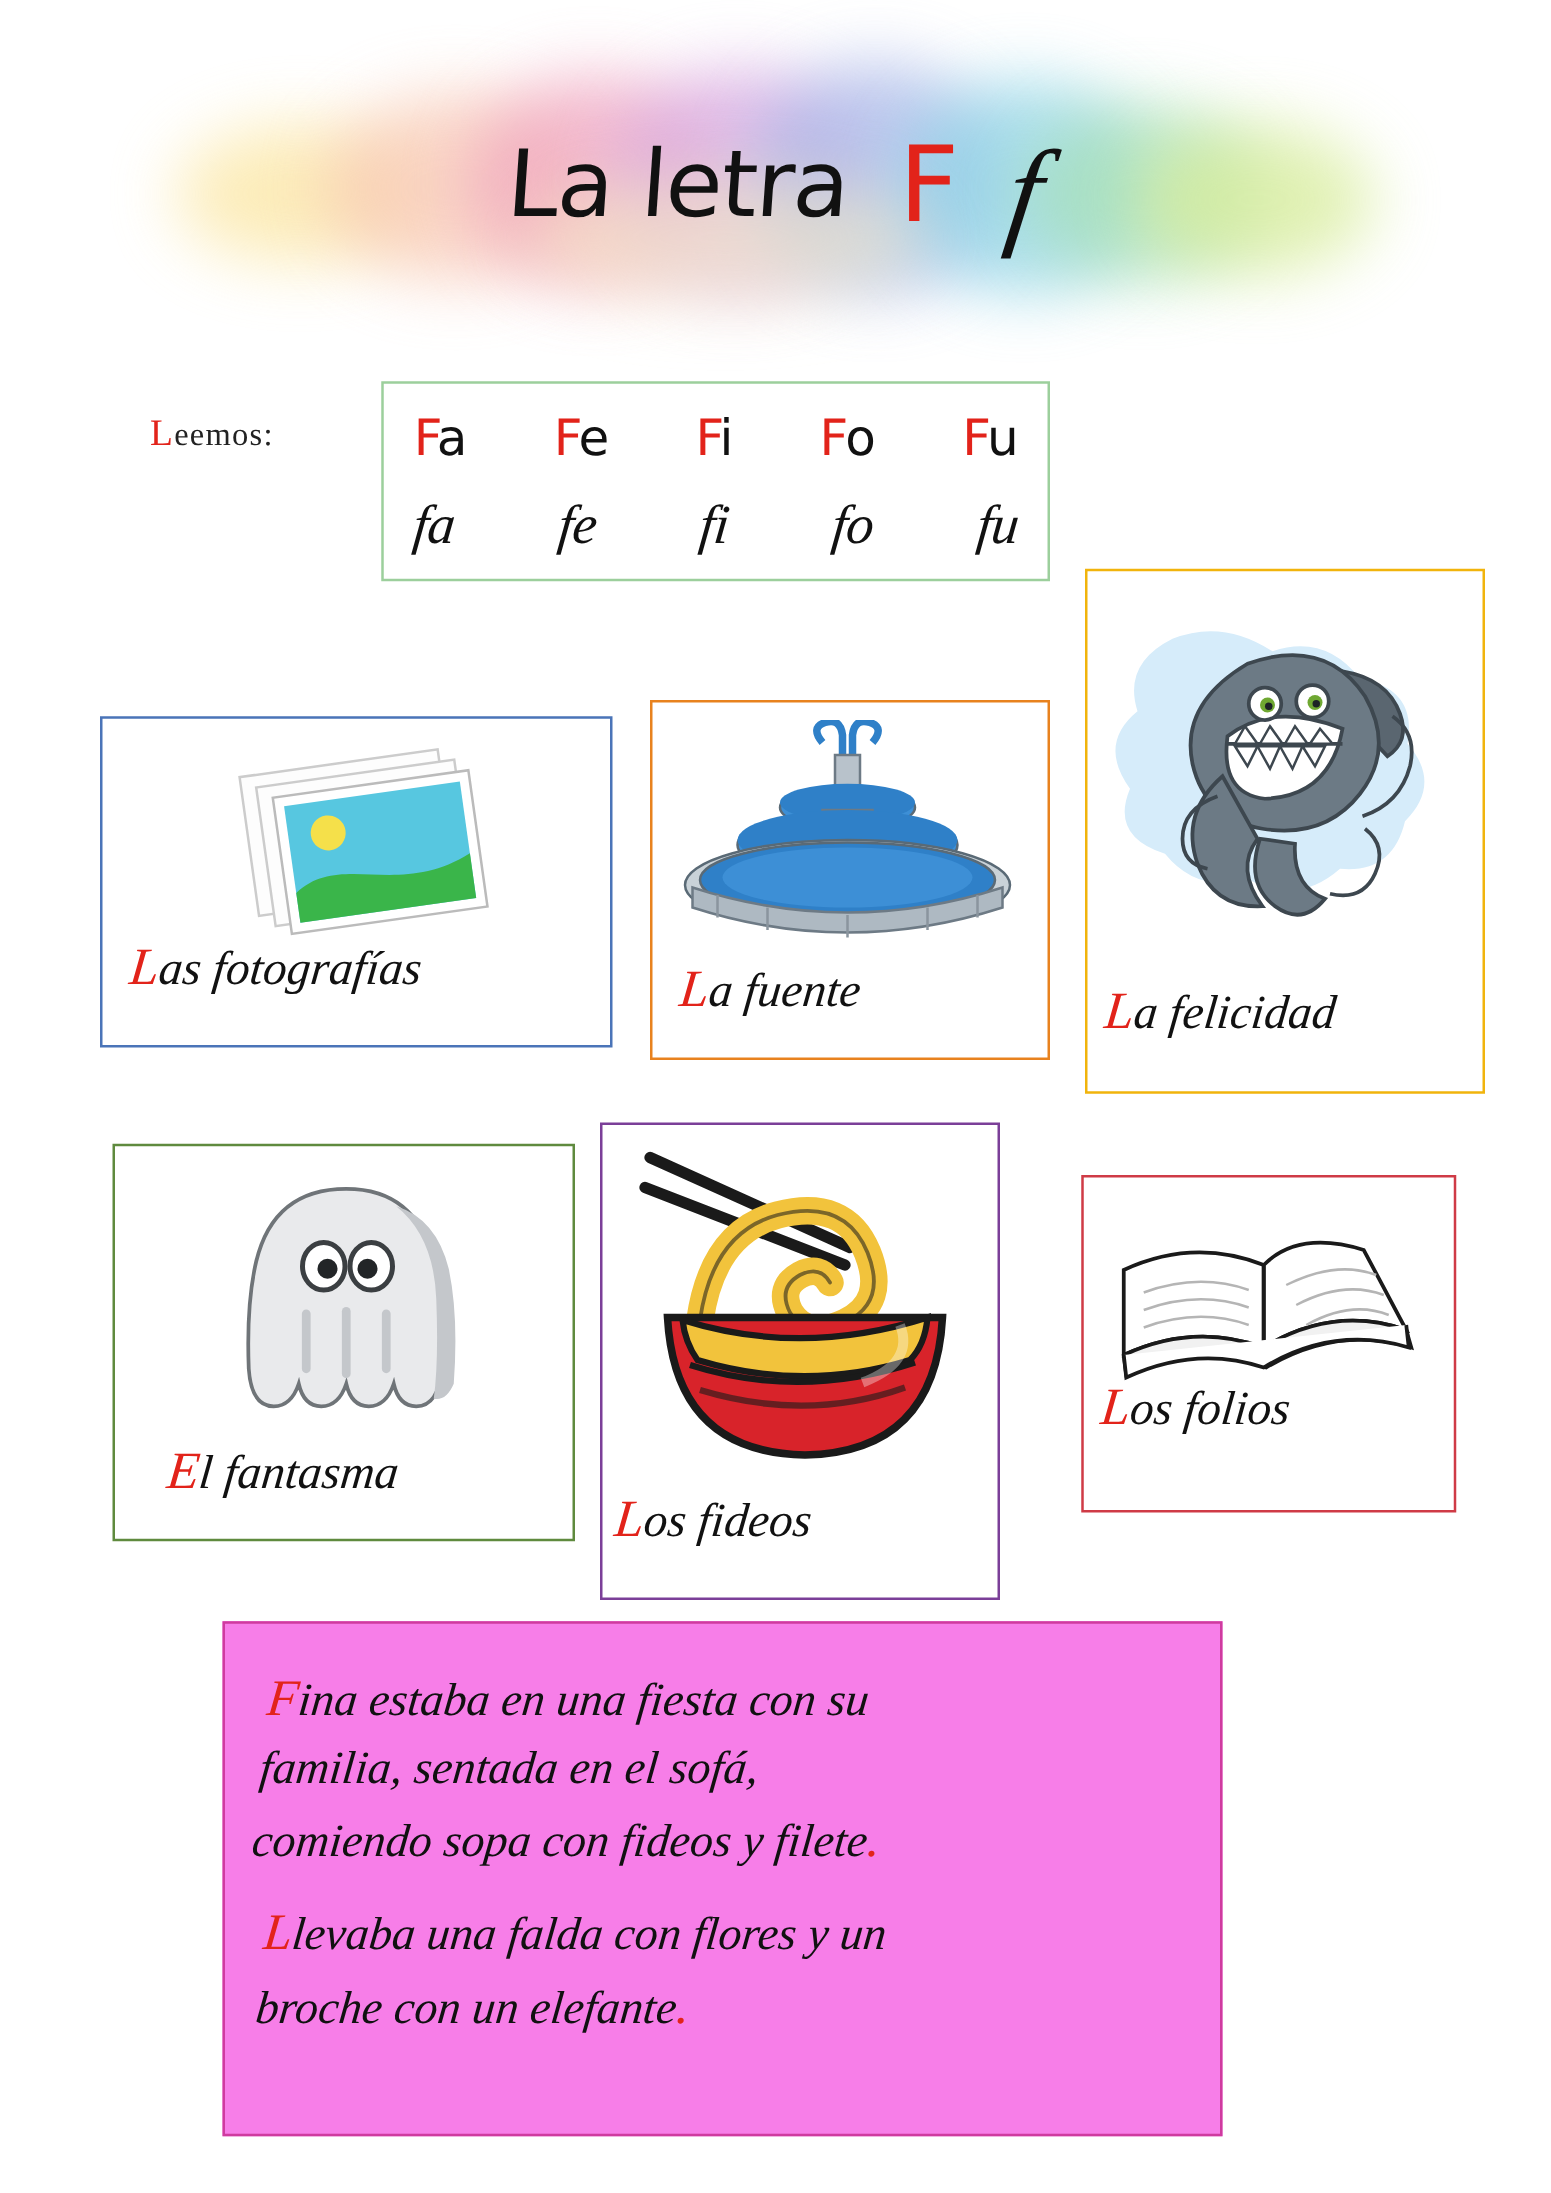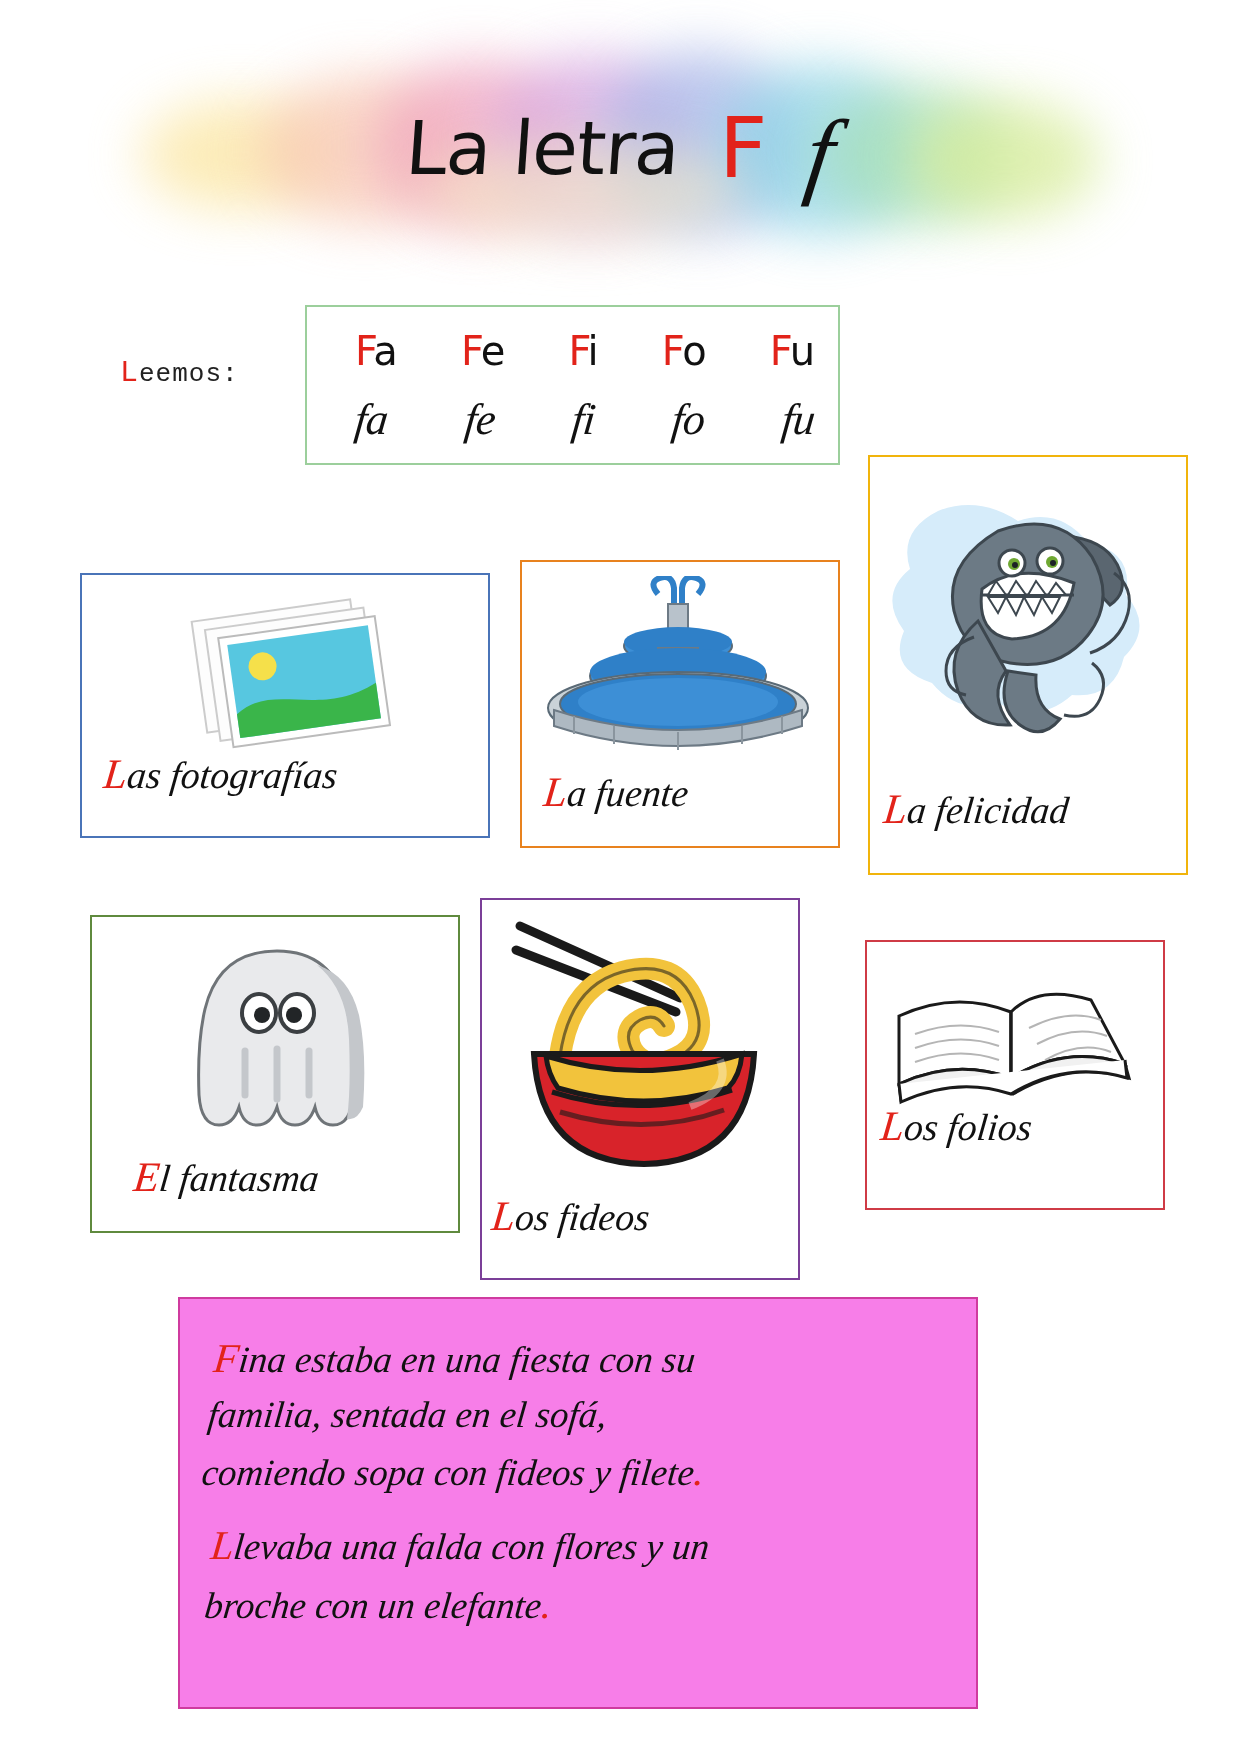--- a/index.html
+++ b/index.html
@@ -67,45 +67,43 @@
     font-size: 96px;
     color: #111;
     transform: translateY(6px) skewX(-8deg);
   }
 
   
   .leemos-label {
     position: absolute;
     left: 120px;
     top: 330px;
-    font-family: Liberation Mono, monospace;
+    font-family: Liberation Serif, serif;
     font-size: 26px;
     color: #222;
     letter-spacing: 1px;
-    margin-top: 26px;
   }
   .leemos-label .cap { color: #e2231a; font-size: 30px; }
 
   .syllable-box {
     position: absolute;
     left: 305px;
     top: 305px;
     width: 535px;
     height: 160px;
     border: 2px solid #9ccf9c;
     background: #fff;
     box-sizing: border-box;
     padding: 10px 24px;
   }
   .syl-row {
     display: flex;
     justify-content: space-between;
     align-items: center;
     height: 68px;
-    margin-left: 24px;
   }
   .syl {
     font-family: "DejaVu Sans", sans-serif;
     font-size: 40px;
     color: #111;
     letter-spacing: -1px;
   }
   .syl .r { color: #e2231a; }
   .syl-row.lower .syl {
     font-family: "Liberation Serif", serif;

